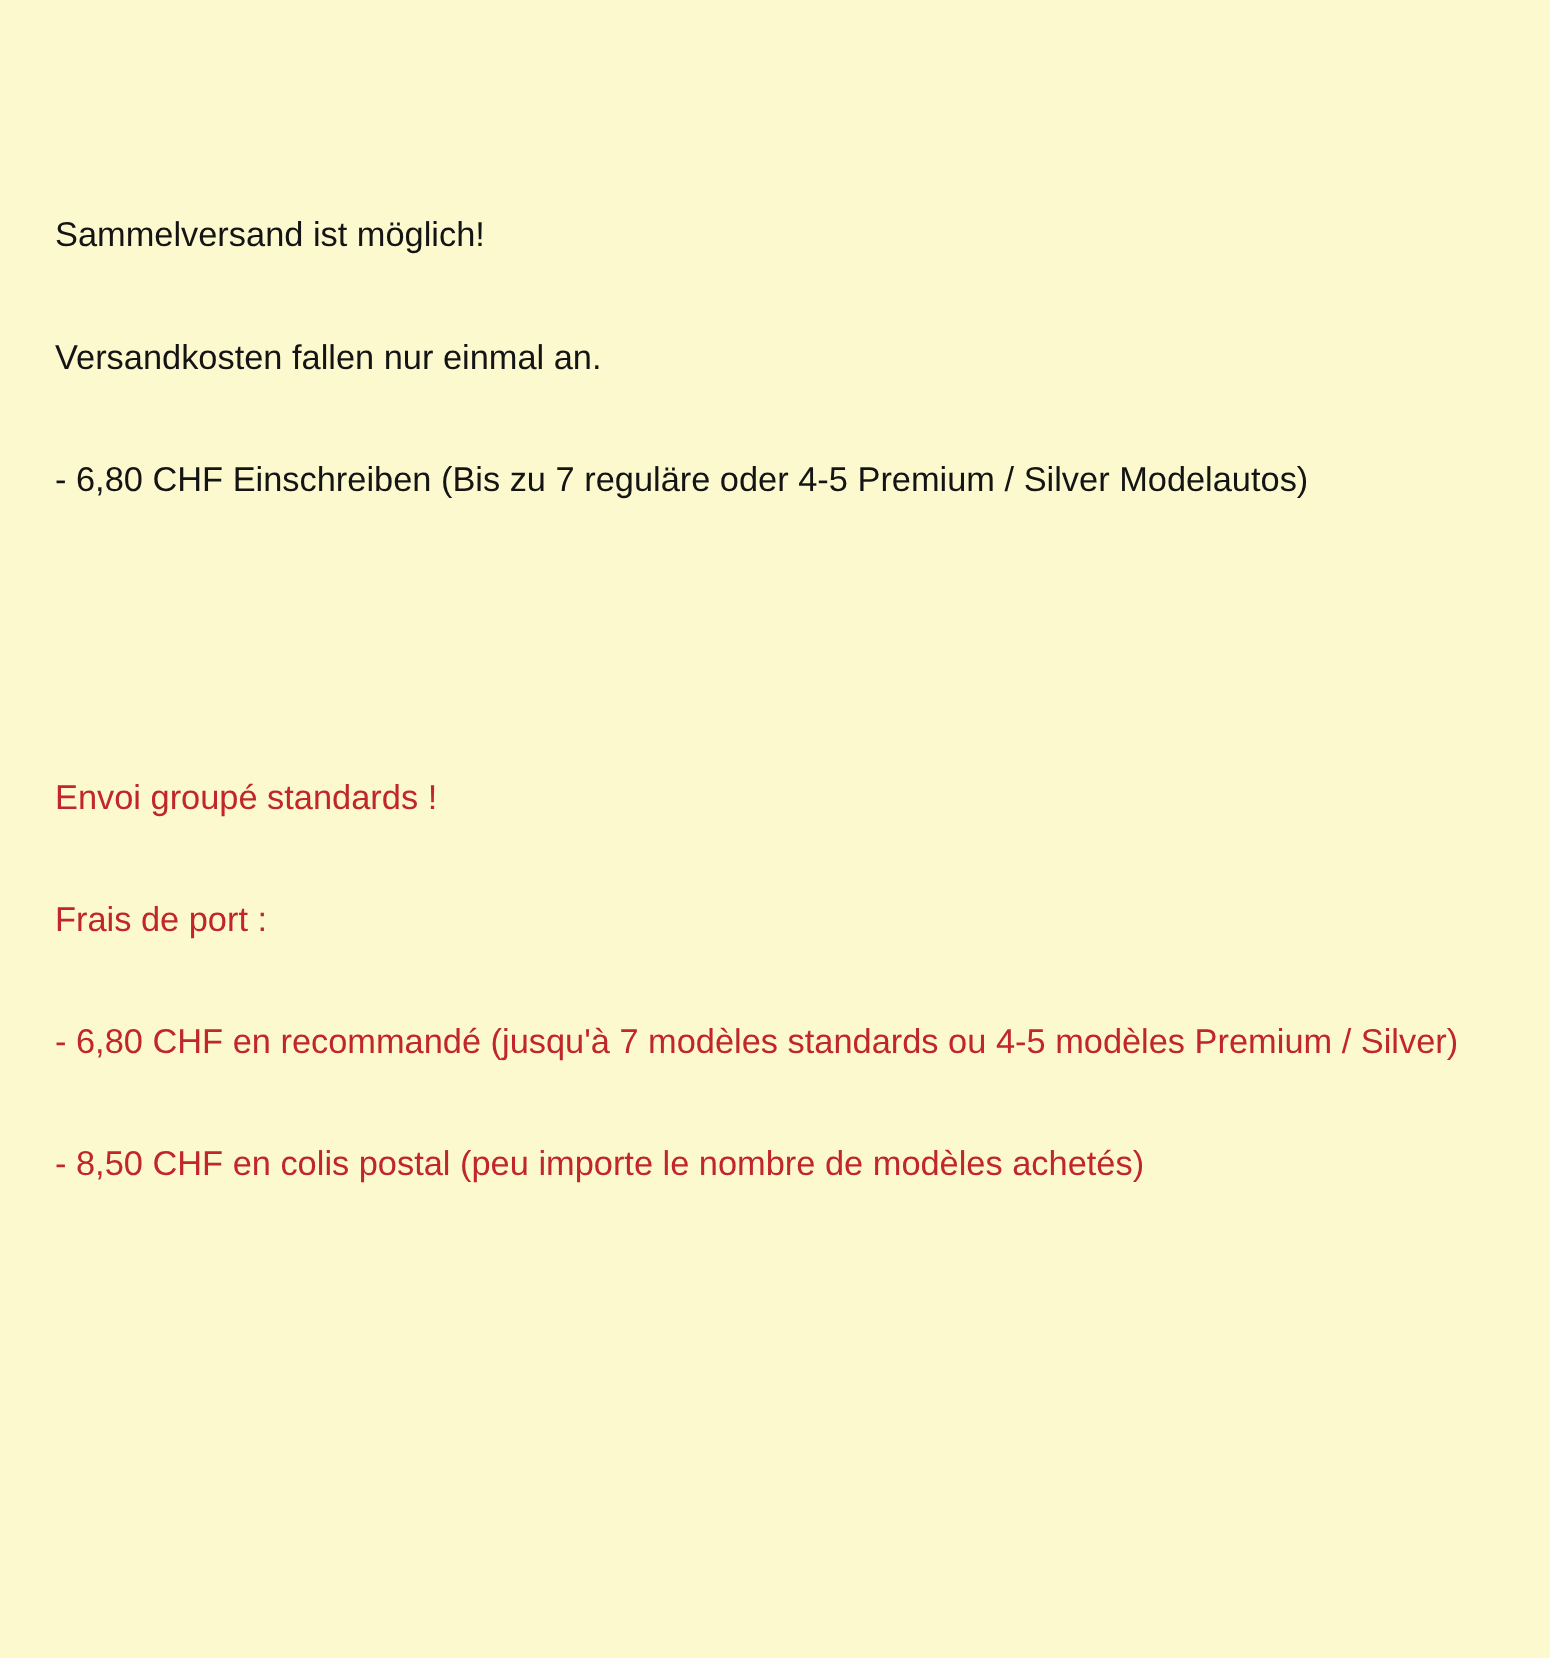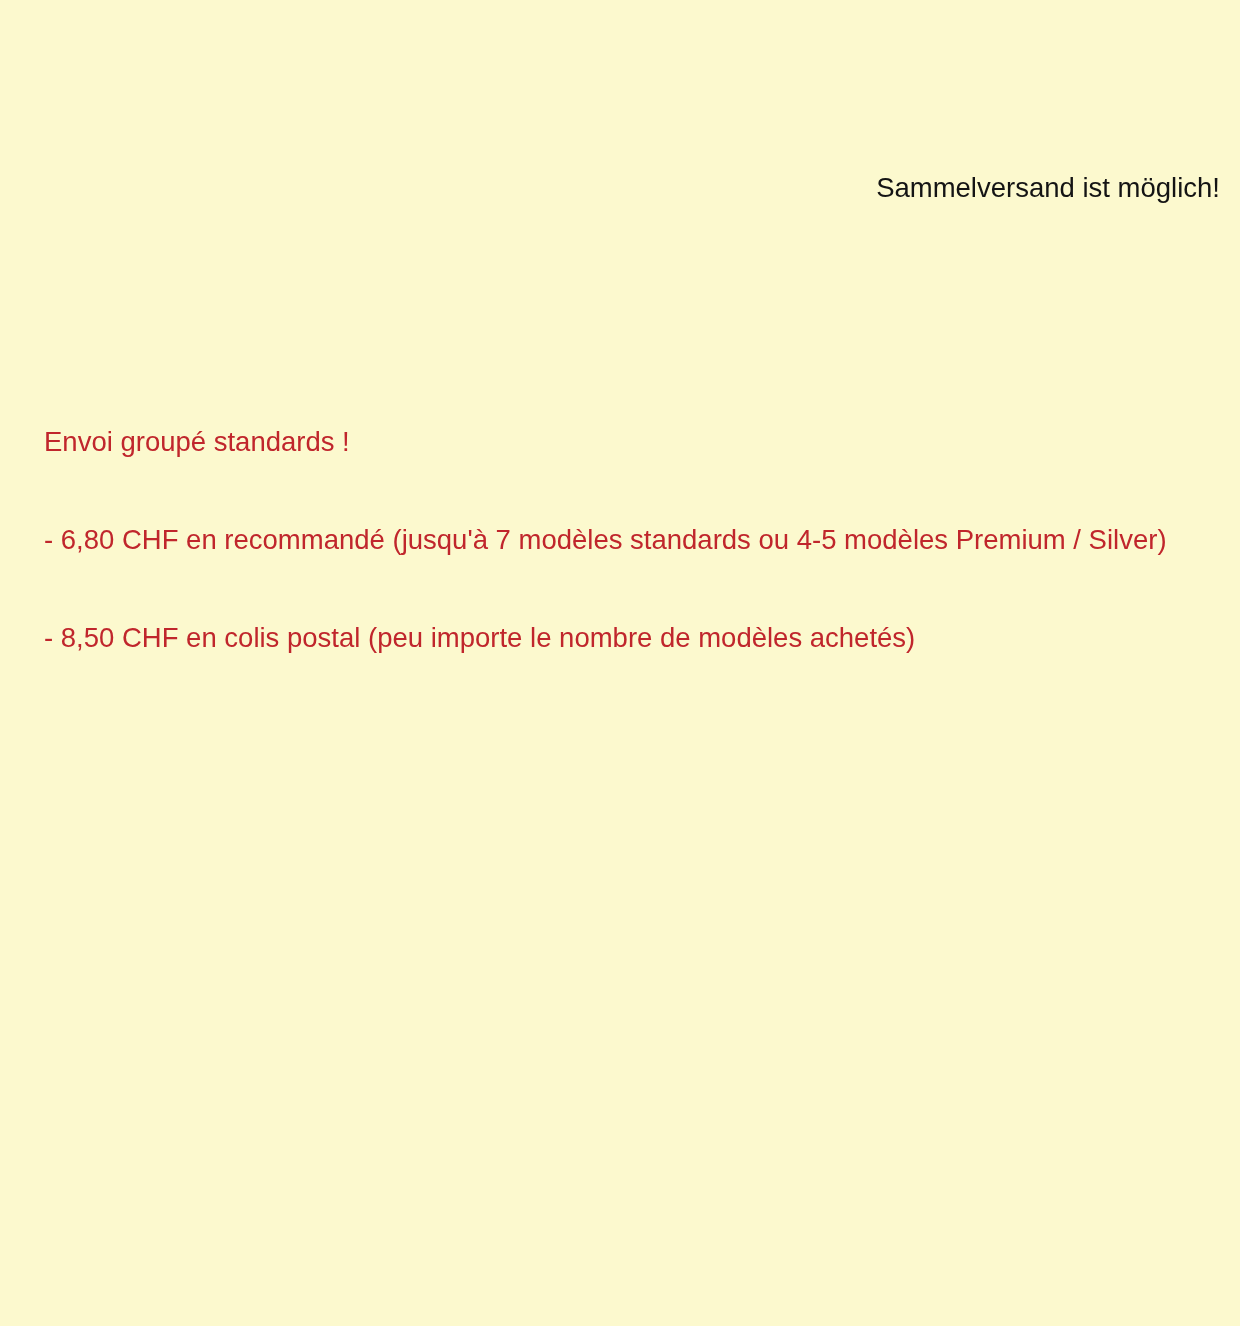--- a/index.html
+++ b/index.html
@@ -25,24 +25,27 @@
   .block.gap-after-german { margin-top: 91px; }
   .line {
     min-height: 32.6px;
   }
 </style>
 </head>
 <body style="background: rgb(252, 249, 206);">
 
 <div class="content">
 
-  <div class="block" style="color: rgb(20, 20, 20); text-align: right;">
+  <div class="block" style="color: rgb(20, 20, 20);">
     <div class="line">Sammelversand ist möglich!</div>
+    <div class="line">Versandkosten fallen nur einmal an.</div>
+    <div class="line">- 6,80 CHF Einschreiben (Bis zu 7 reguläre oder 4-5 Premium / Silver Modelautos)</div>
   </div>
 
   <div class="block gap-after-german" style="color: rgb(192, 38, 44);">
     <div class="line">Envoi groupé standards !</div>
+    <div class="line">Frais de port :</div>
     <div class="line">- 6,80 CHF en recommandé (jusqu'à 7 modèles standards ou 4-5 modèles Premium / Silver)</div>
     <div class="line">- 8,50 CHF en colis postal (peu importe le nombre de modèles achetés)</div>
     
   </div>
 
 </div>
 
 </body></html>

